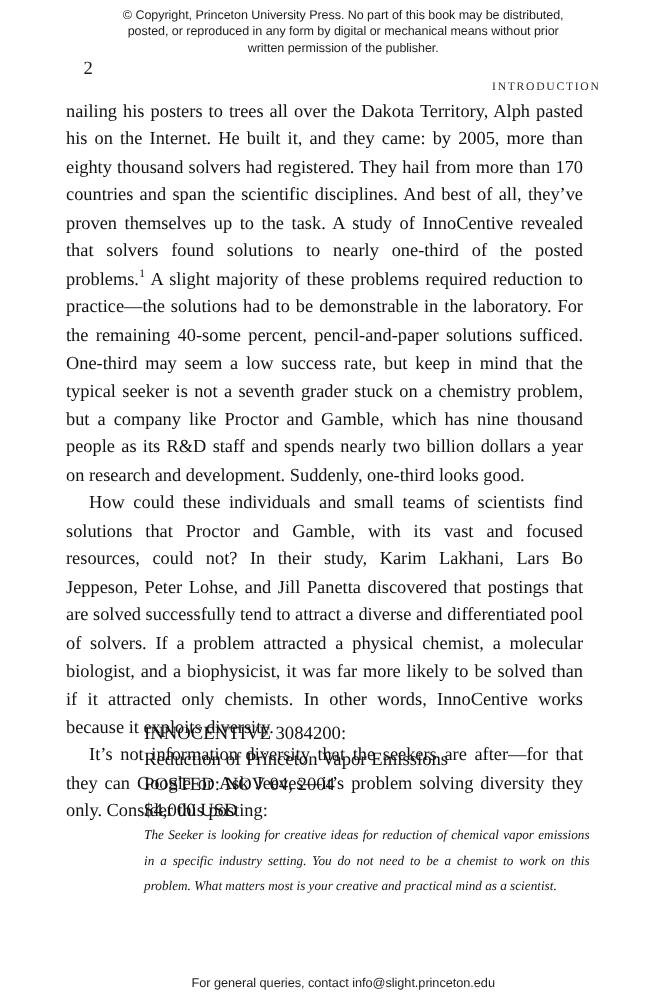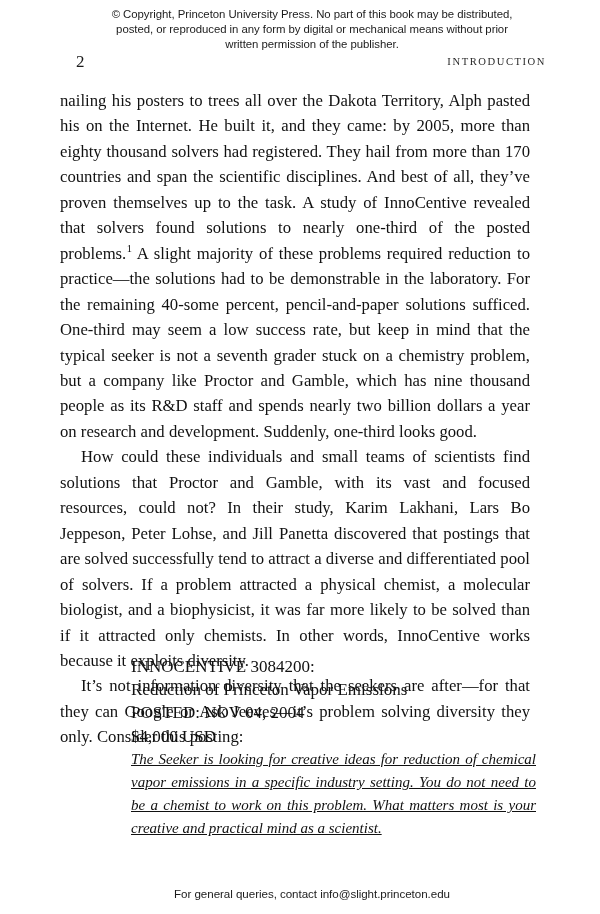--- a/index.html
+++ b/index.html
@@ -53,21 +53,21 @@
     left: 0;
     top: 0;
     font-family: "Liberation Serif", serif;
     font-size: 17px;
     line-height: 20px;
     color: #1a1a1a;
   }
   .runhead-title {
     position: absolute;
     right: 0;
-    top: 3px;
+    top: 21px;
     font-family: "Liberation Serif", serif;
     font-size: 10.6px;
     line-height: 14px;
     letter-spacing: 1.55px;
     color: #2a2a2a;
   }
 
   
   .body {
     position: absolute;
@@ -104,27 +104,26 @@
   .posting-lines {
     font-size: 17px;
     line-height: 23.2px;
     color: #111111;
   }
   .posting-lines div {
     white-space: nowrap;
   }
   .posting-desc {
     margin-top: 0px;
-    font-size: 15px;
+    font-size: 12px;
     line-height: 23.2px;
     font-style: italic;
     text-align: justify;
     text-justify: inter-word;
     color: #111111;
-    text-decoration: underline;
   }
 
   
   .footer {
     position: absolute;
     left: 0;
     top: 886px;
     width: 600px;
     text-align: center;
     font-family: "Liberation Sans", sans-serif;

